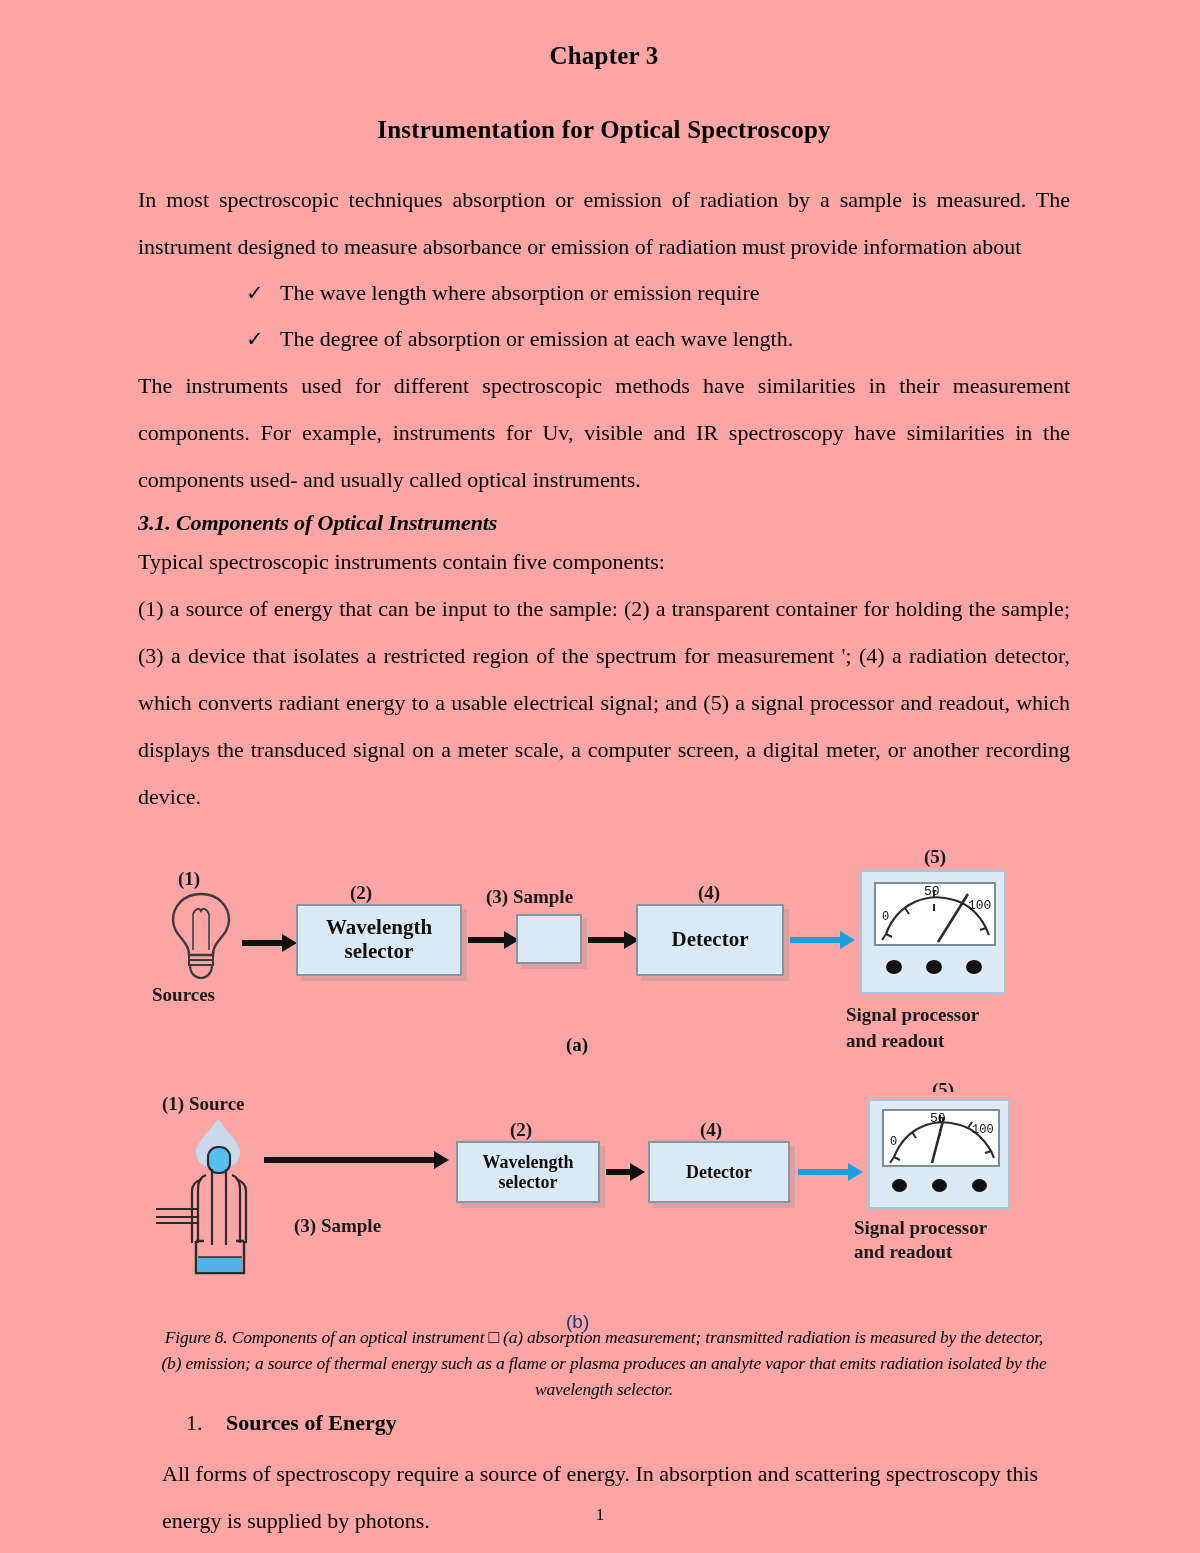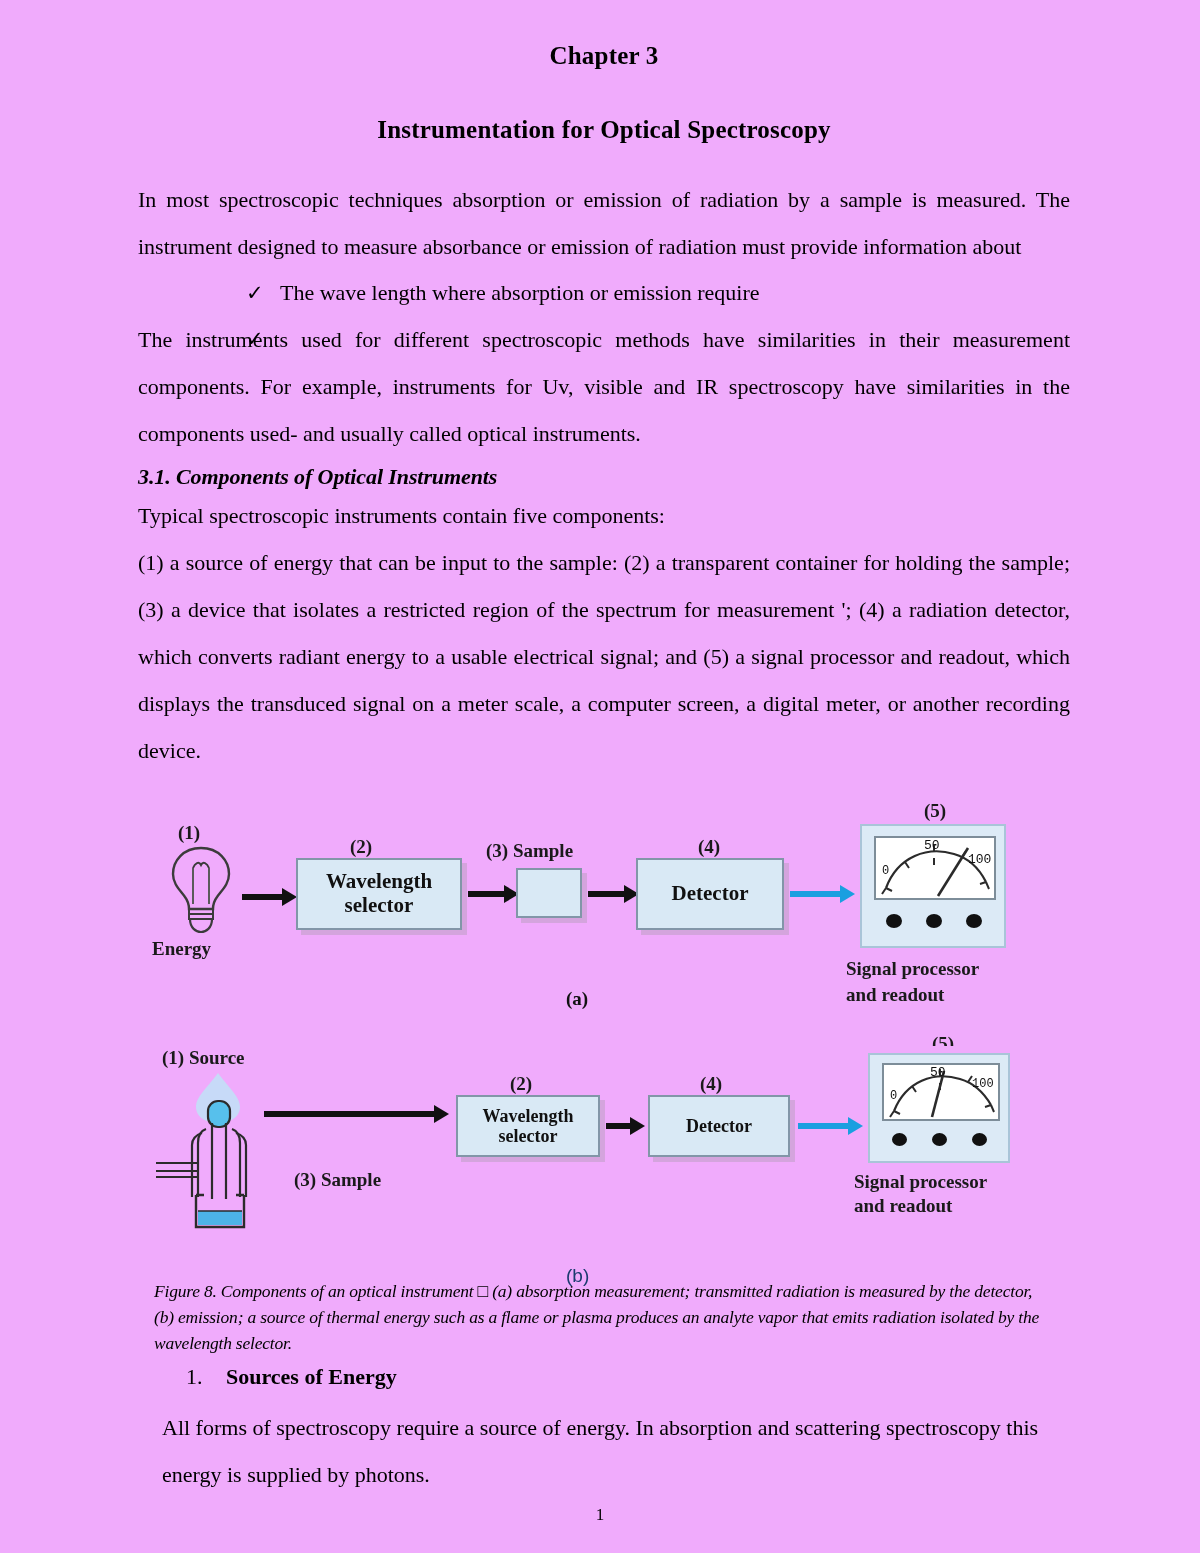--- a/index.html
+++ b/index.html
@@ -9,21 +9,21 @@
     background: #ffffff;
   }
   body {
     font-family: "Liberation Serif", "DejaVu Serif", serif;
     color: #000000;
   }
   .page {
     position: relative;
     width: 1200px;
     height: 1553px;
-    background: #f0abfc;
+    background: #fca5a5;
     overflow: hidden;
     box-sizing: border-box;
     padding: 0;
   }
   .content {
     position: absolute;
     left: 138px;
     top: 0;
     width: 932px;
   }
@@ -106,20 +106,21 @@
     left: 0;
     top: 0;
     font-weight: normal;
   }
 
   
   .fig-caption {
     font-size: 17.5px;
     font-style: italic;
     line-height: 26px;
+    text-align: center;
     margin: 0;
     padding: 0 16px;
     letter-spacing: -0.2px;
   }
 
   
   .page-number {
     position: absolute;
     left: 0;
     right: 0;
@@ -246,20 +247,21 @@
 
     <p class="body-par first">In most spectroscopic techniques absorption or emission of radiation by a sample is measured. The instrument designed to measure absorbance or emission of radiation must provide information about</p>
 
     <ul class="check-list">
       <li>
         <span class="tick">✓</span>
         <span>The wave length where absorption or emission require</span>
       </li>
       <li>
         <span class="tick">✓</span>
+        <span>The degree of absorption or emission at each wave length.</span>
       </li>
     </ul>
 
     <p class="body-par">The instruments used for different spectroscopic methods have similarities in their measurement components. For example, instruments for Uv, visible and IR spectroscopy have similarities in the components used- and usually called optical instruments.</p>
 
     <h3 class="section-heading">3.1. Components of Optical Instruments</h3>
 
     <p class="body-par no-justify">Typical spectroscopic instruments contain five components:</p>
 
     <p class="body-par">(1) a source of energy that can be input to the sample: (2) a transparent container for holding the sample; (3) a device that isolates a restricted region of the spectrum for measurement '; (4) a radiation detector, which converts radiant energy to a usable electrical signal; and (5) a signal processor and readout, which displays the transduced signal on a meter scale, a computer screen, a digital meter, or another recording device.</p>
@@ -274,21 +276,21 @@
           <svg width="70" height="90" viewBox="0 0 70 90">
             <path d="M35 4 C17 4 7 17 7 30 C7 40 14 46 19 53 C22 57 23 61 23 65 L47 65 C47 61 48 57 51 53 C56 46 63 40 63 30 C63 17 53 4 35 4 Z" fill="none" stroke="#3b3b3b" stroke-width="2.4"></path>
             <path d="M27 24 L27 60 M43 24 L43 60" fill="none" stroke="#5a5a5a" stroke-width="2"></path>
             <path d="M27 24 C29 19 33 17 35 21 C37 17 41 19 43 24" fill="none" stroke="#3b3b3b" stroke-width="2"></path>
             <rect x="23" y="65" width="24" height="5" fill="none" stroke="#3b3b3b" stroke-width="2"></rect>
             <rect x="23" y="70" width="24" height="5" fill="none" stroke="#3b3b3b" stroke-width="2"></rect>
             <path d="M24 75 C24 84 30 88 35 88 C40 88 46 84 46 75 Z" fill="none" stroke="#3b3b3b" stroke-width="2.2"></path>
           </svg>
         </div>
 
-        <div class="dlabel med" style="left:14px; top:140px;">Energy</div>
+        <div class="dlabel med" style="left:14px; top:140px;">Sources</div>
 
         <div class="arrow" style="left:104px; top:96px; width:42px;"></div>
 
         <div class="dlabel med" style="left:212px; top:38px;">(2)</div>
 
         <div class="dbox" style="left:158px; top:60px; width:166px; height:72px; font-size:21px;">
           <div>
             <div>Wavelength</div>
             <div>selector</div>
           </div>

